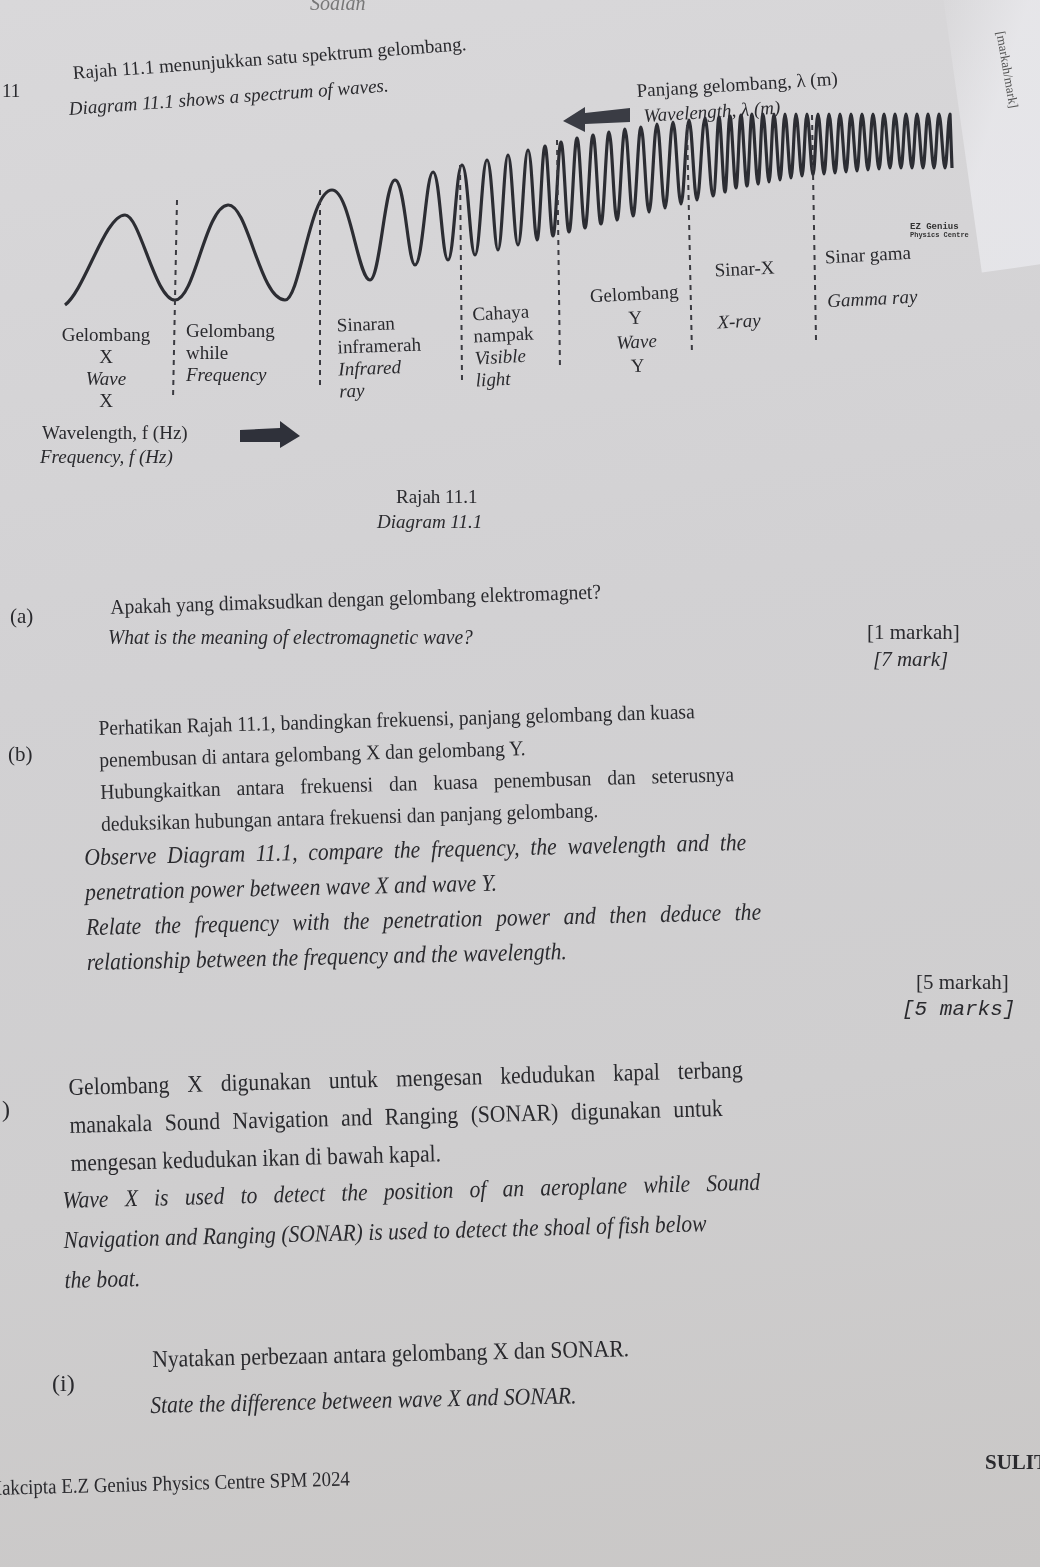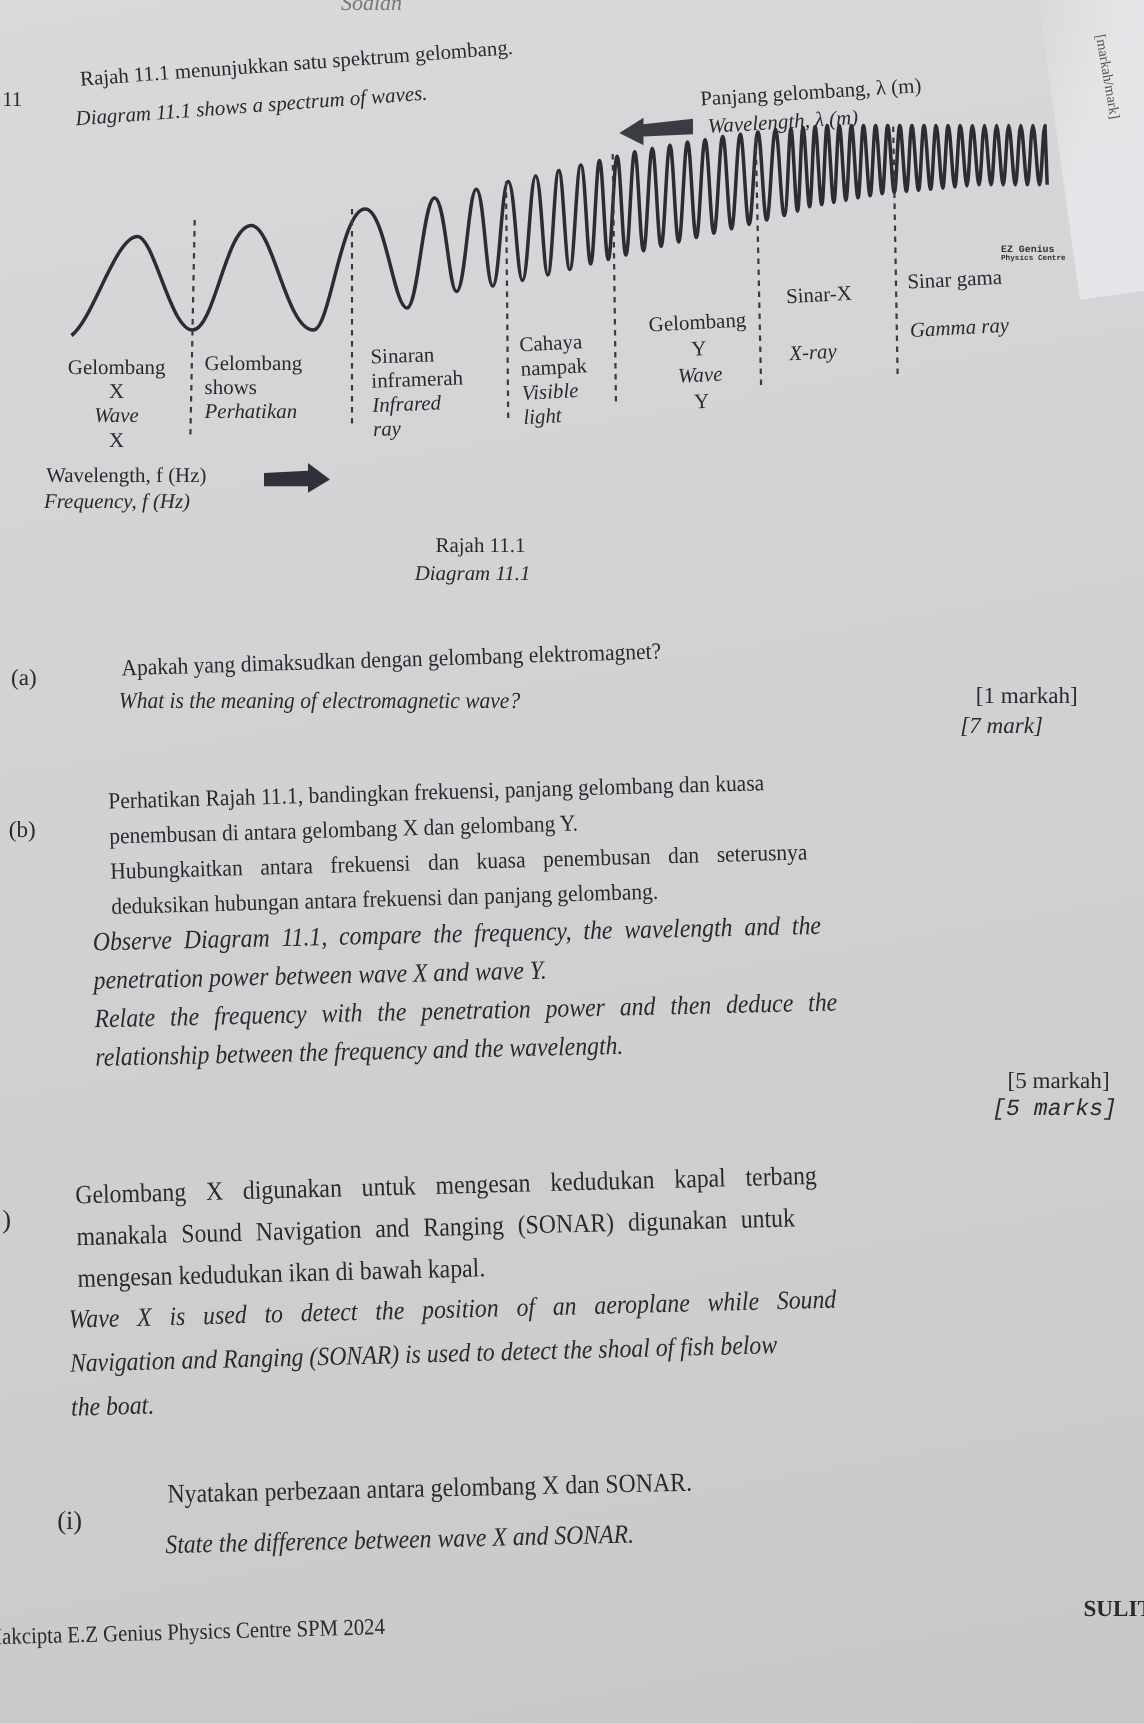--- a/index.html
+++ b/index.html
@@ -87,22 +87,22 @@
 </div>
 
 <div class="abs t17" style="left:46px; top:324px; text-align:center; width:120px; line-height:22px;">
   <div>Gelombang</div>
   <div>X</div>
   <div class="it">Wave</div>
   <div>X</div>
 </div>
 <div class="abs t17" style="left:186px; top:320px; line-height:22px;">
   <div>Gelombang</div>
-  <div>shows</div>
-  <div class="it">Perhatikan</div>
+  <div>while</div>
+  <div class="it">Frequency</div>
 </div>
 <div class="abs t17" style="left:338px; top:313px; line-height:22px; transform:rotate(-2deg);">
   <div>Sinaran</div>
   <div>inframerah</div>
   <div class="it">Infrared</div>
   <div class="it">ray</div>
 </div>
 <div class="abs t17" style="left:474px; top:302px; line-height:22px; transform:rotate(-3deg);">
   <div>Cahaya</div>
   <div>nampak</div>
@@ -126,21 +126,21 @@
 
 <div class="abs t17" style="left:42px; top:422px;">Wavelength, f (Hz)</div>
 <div class="abs t17 it" style="left:40px; top:446px;text-align:right;">Frequency, f (Hz)</div>
 
 <div class="abs t17" style="left:396px; top:486px;">Rajah 11.1</div>
 <div class="abs t17 it" style="left:377px; top:511px;font-family:Liberation Serif, serif;">Diagram 11.1</div>
 
 <div class="abs t20" style="left:10px; top:604px;">(a)</div>
 <div class="abs t20" style="left:110px; top:595px; transform:rotate(-1.8deg) scaleX(0.93); transform-origin:left top;">Apakah yang dimaksudkan dengan gelombang elektromagnet?</div>
 <div class="abs t20 it" style="left:108px; top:625px; transform:scaleX(0.93); transform-origin:left top;">What is the meaning of electromagnetic wave?</div>
-<div class="abs t20" style="left:887px; top:620px;">[1 markah]</div>
+<div class="abs t20" style="left:867px; top:620px;">[1 markah]</div>
 <div class="abs t20 it" style="left:873px; top:647px;">[7 mark]</div>
 
 <div class="abs t20" style="left:8px; top:742px;">(b)</div>
 <div class="abs t20" style="left:98px; top:712px; width:900px; transform:rotate(-1.6deg); transform-origin:left top; line-height:32px;">
   <div style="transform:scaleX(0.93); transform-origin:left;">Perhatikan Rajah 11.1, bandingkan frekuensi, panjang gelombang dan kuasa</div>
   <div style="transform:scaleX(0.93); transform-origin:left;">penembusan di antara gelombang X dan gelombang Y.</div>
   <div style="transform:scaleX(0.93); transform-origin:left; word-spacing:12px;">Hubungkaitkan antara frekuensi dan kuasa penembusan dan seterusnya</div>
   <div style="transform:scaleX(0.93); transform-origin:left;">deduksikan hubungan antara frekuensi dan panjang gelombang.</div>
 </div>
 <div class="abs t23 it" style="left:84px; top:840px; width:930px; transform:rotate(-1.3deg); transform-origin:left top; line-height:35px;">

